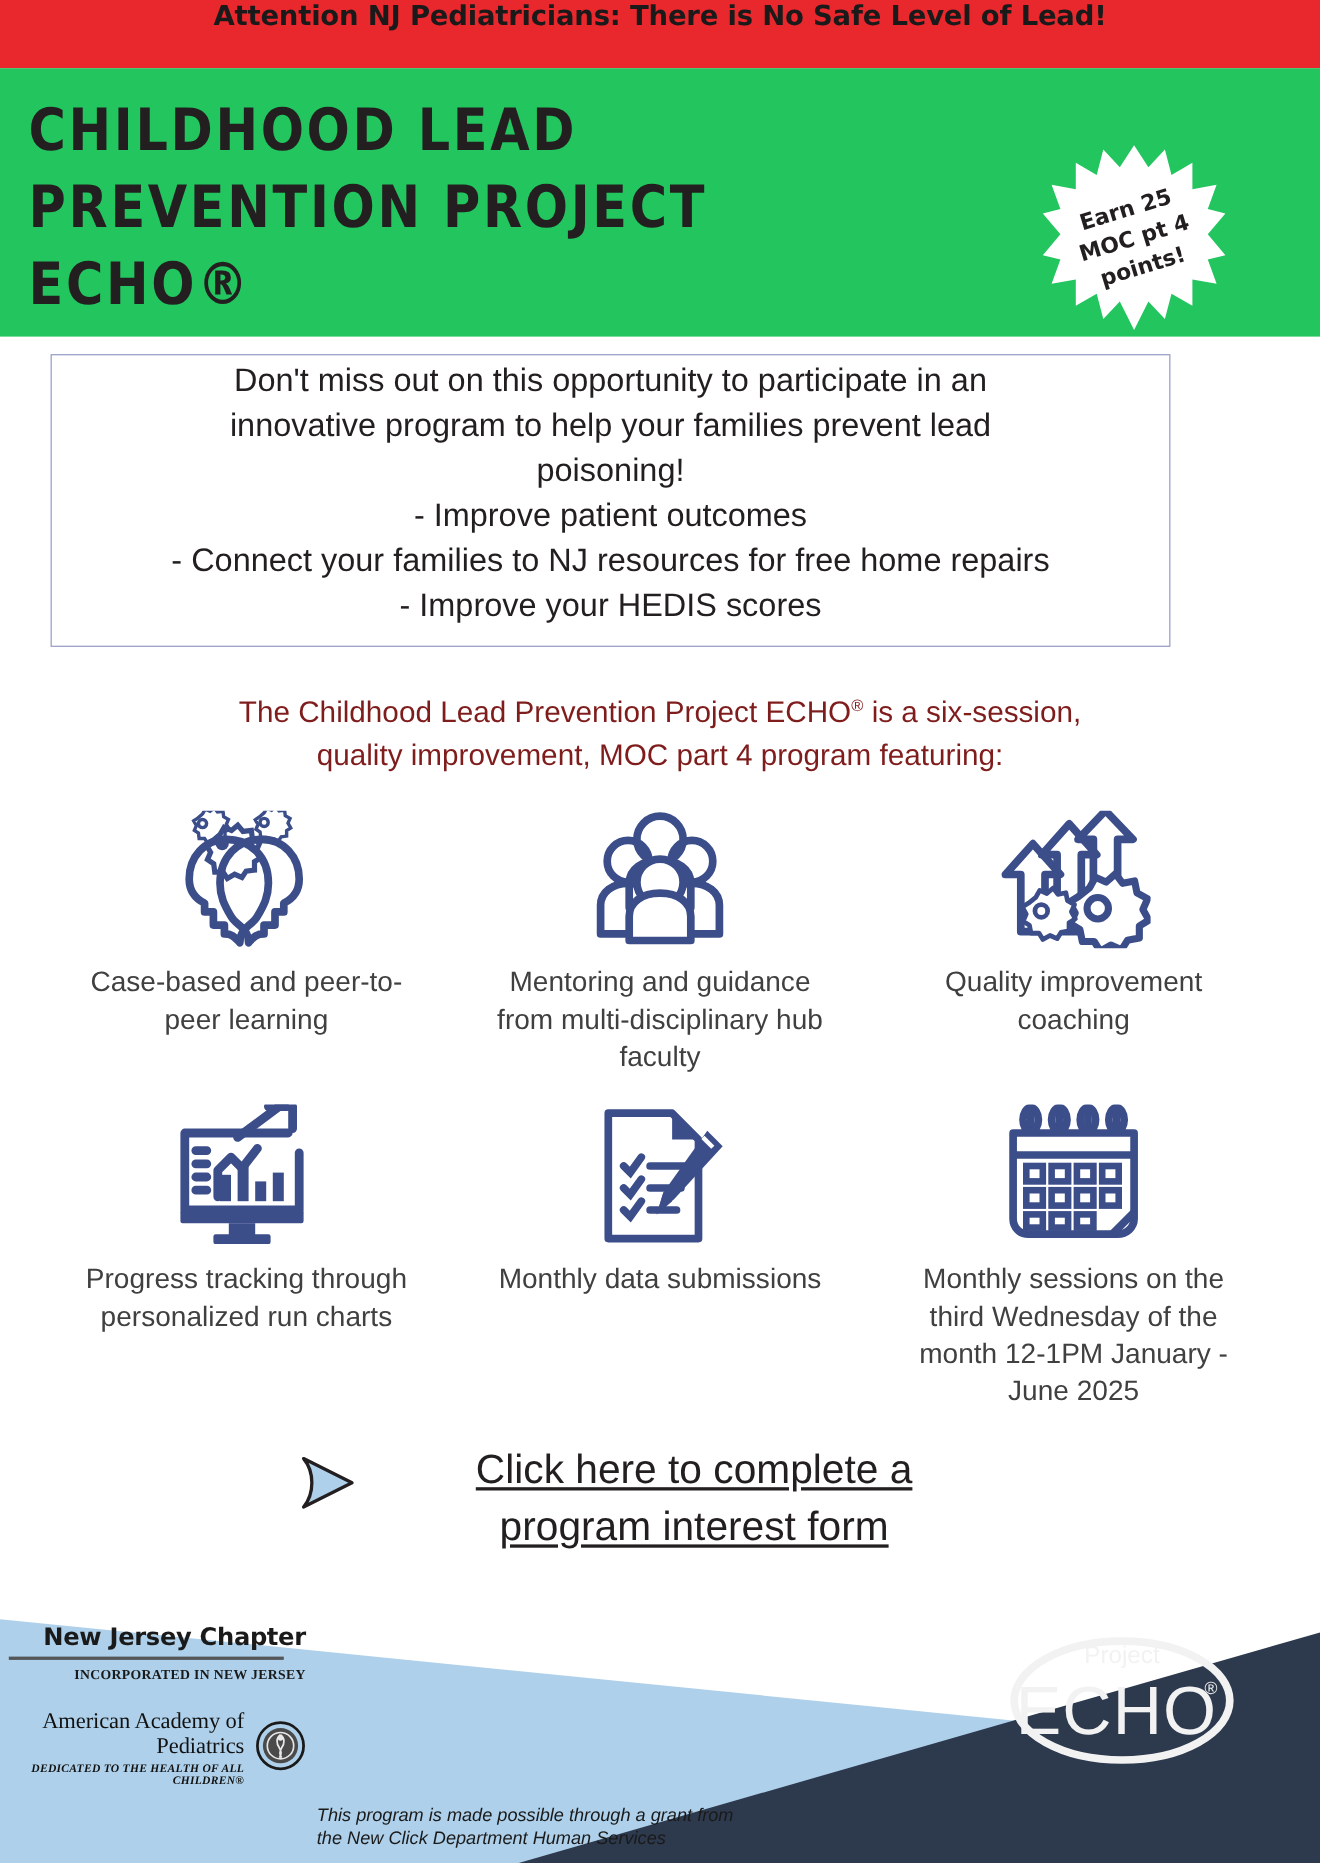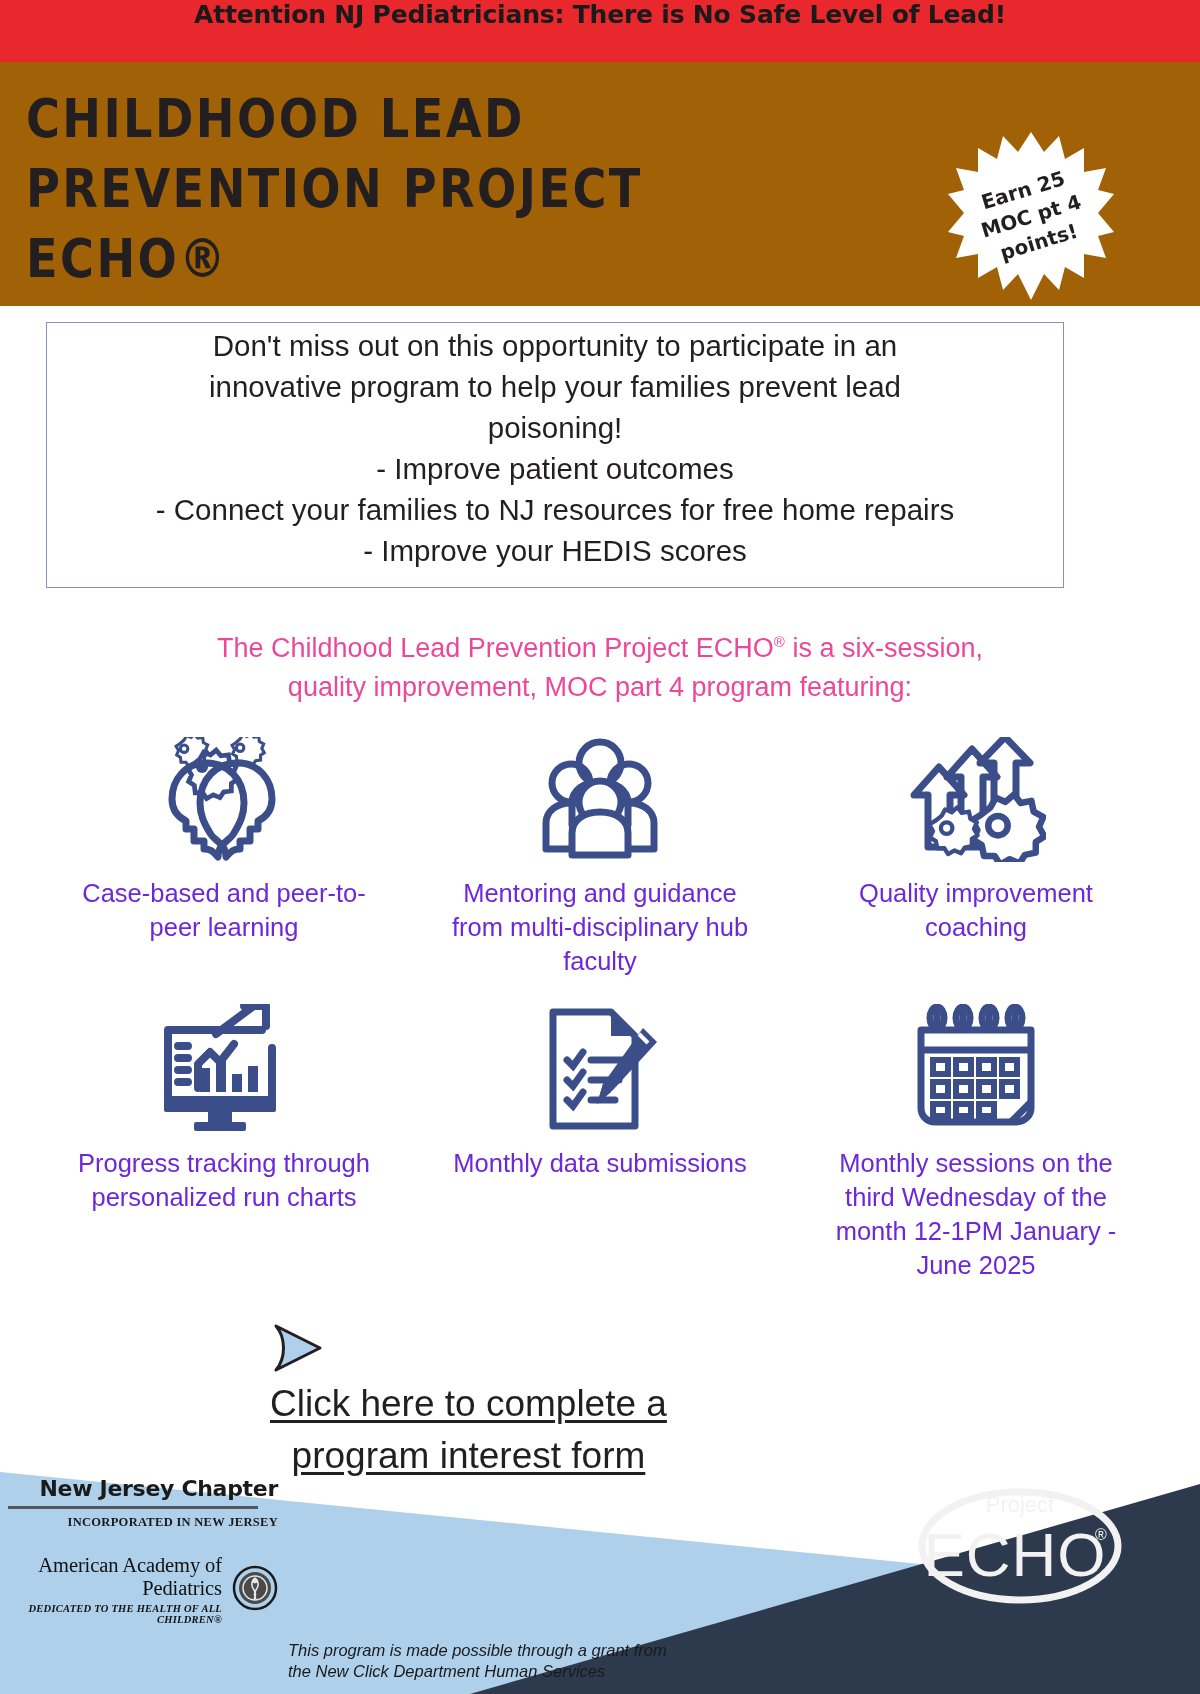--- a/index.html
+++ b/index.html
@@ -19,21 +19,21 @@
   }
   .banner-text {
     font-family:"DejaVu Sans", sans-serif;
     font-weight:bold; font-size:25px; color:#1a1a1a;
     letter-spacing:-0.2px;
   }
 
   
   .header {
     position:absolute; left:0; top:62px; width:1200px; height:244px;
-    background:#a16207;
+    background:#22c55e;
   }
   .title {
     position:absolute; left:26px; top:22px; width:820px;
     font-family:"DejaVu Sans Condensed","Liberation Sans Narrow","Liberation Sans", sans-serif;
     font-weight:bold;
     font-size:53px; line-height:70px;
     letter-spacing:2.5px;
     color:#231f20;
     transform: scaleX(0.97);
     transform-origin: left top;
@@ -68,46 +68,46 @@
     font-family:"Liberation Sans", sans-serif;
     font-size:29.5px; line-height:41px; color:#231f20; text-align:center;
     white-space:nowrap;
   }
 
   
   .intro {
     position:absolute; left:100px; top:622px; width:1000px;
     text-align:center;
     font-family:"Liberation Sans", sans-serif;
-    font-size:27px; line-height:39px; color:#ec4899;
+    font-size:27px; line-height:39px; color:#7f1d1d;
   }
   .intro sup { font-size:15px; vertical-align:super; }
 
   
   .features {
     position:absolute; left:36px; top:730px; width:1128px;
     display:grid;
     grid-template-columns: repeat(3, 1fr);
     row-gap: 18px;
   }
   .feature { display:flex; flex-direction:column; align-items:center; }
   .feature .icon { height:132px; display:flex; align-items:flex-end; justify-content:center; }
   .feature .icon svg { display:block; }
   .feature .cap {
     margin-top:14px; text-align:center;
     font-family:"Liberation Sans", sans-serif;
-    font-size:25.5px; line-height:34px; color:#6d28d9;
+    font-size:25.5px; line-height:34px; color:#404040;
     max-width: 330px;
   }
   .feature.r2 .icon { height:136px; }
 
   
   .cta {
     position:absolute; left:270px; top:1310px; width:660px;
-    display:flex; align-items:flex-start;flex-direction:column;
+    display:flex; align-items:flex-start;
   }
   .cta-arrow { flex:0 0 auto; margin-top:12px; margin-right:6px; }
   .cta-link {
     text-align:center; flex:1 1 auto;
     font-family:"Liberation Sans", sans-serif;
     font-size:37px; line-height:52px; color:#231f20;
     text-decoration:underline; text-underline-offset:4px;
     cursor:pointer;
   }
 

